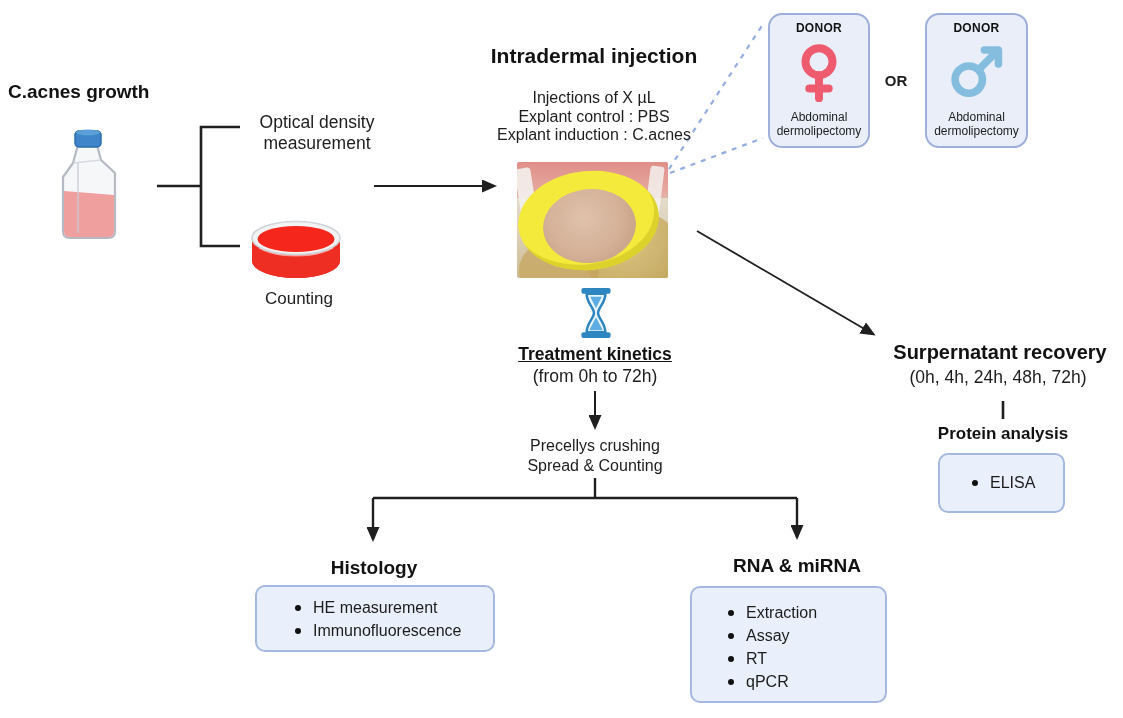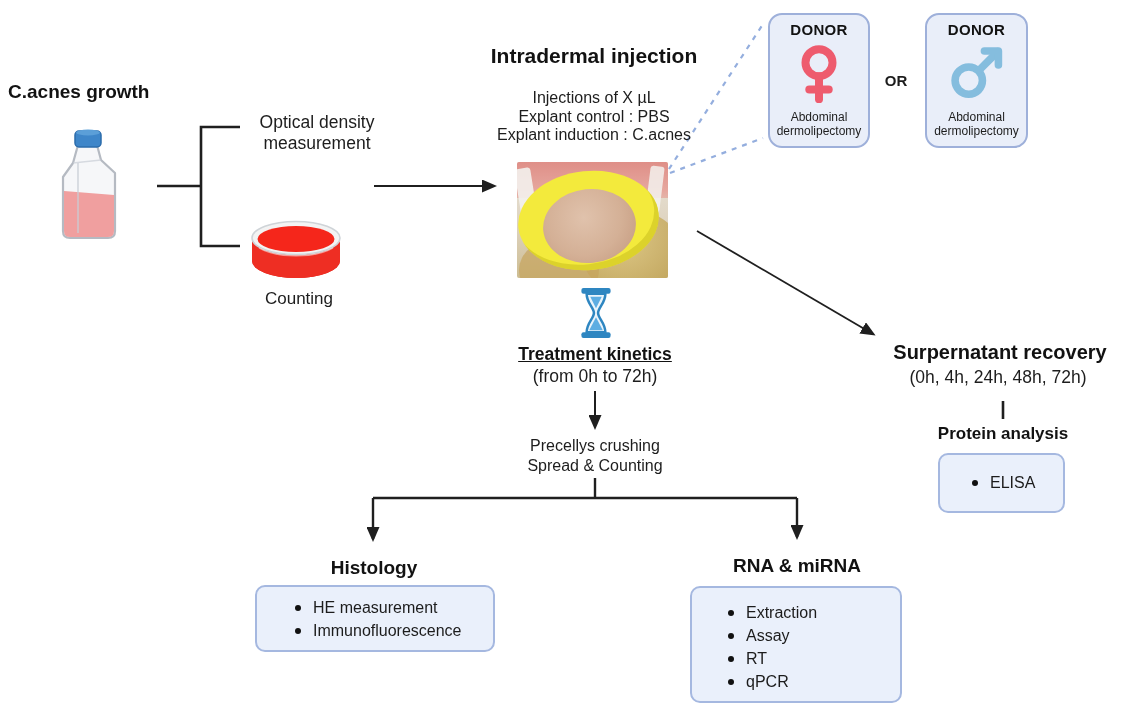--- a/index.html
+++ b/index.html
@@ -52,21 +52,21 @@
   
   .donor-box {
     background: #e9eef9;
     border: 2px solid #9eb0da;
     border-radius: 14px;
     display: flex;
     flex-direction: column;
     align-items: center;
     padding: 6px 2px 8px 2px;
   }
-  .donor-title { font-size: 15px; font-weight: 700; color: #121212; letter-spacing: .3px; }
+  .donor-title { font-size: 12px; font-weight: 700; color: #121212; letter-spacing: .3px; }
   .donor-sym   { flex: 1; display: flex; align-items: center; justify-content: center; }
   .donor-desc  { font-size: 12px; line-height: 14px; color: #1d1d1d; text-align: center; }
 
   
   .photo {
     overflow: hidden;
     border-radius: 2px;
     background: linear-gradient(180deg, #e9e4da 0%, #ded3bf 55%, #cdbd92 100%);
   }
   .photo .pinkband {
@@ -245,21 +245,21 @@
 
   <div class="abs cx h-md" style="left:374px; top:557px;">Histology</div>
   <div class="abs info-box" style="left:255px; top:585px; width:240px; height:67px; padding:9px 0 0 32px;">
     <ul>
       <li>HE measurement</li>
       <li>Immunofluorescence</li>
     </ul>
   </div>
 
   <div class="abs cx h-md" style="left:797px; top:555px;">RNA &amp; miRNA</div>
-  <div class="abs info-box" style="left:690px; top:586px; width:212px; height:117px; padding:13px 0 0 30px;">
+  <div class="abs info-box" style="left:690px; top:586px; width:197px; height:117px; padding:13px 0 0 30px;">
     <ul>
       <li>Extraction</li>
       <li>Assay</li>
       <li>RT</li>
       <li>qPCR</li>
     </ul>
   </div>
 
 </div>
 

